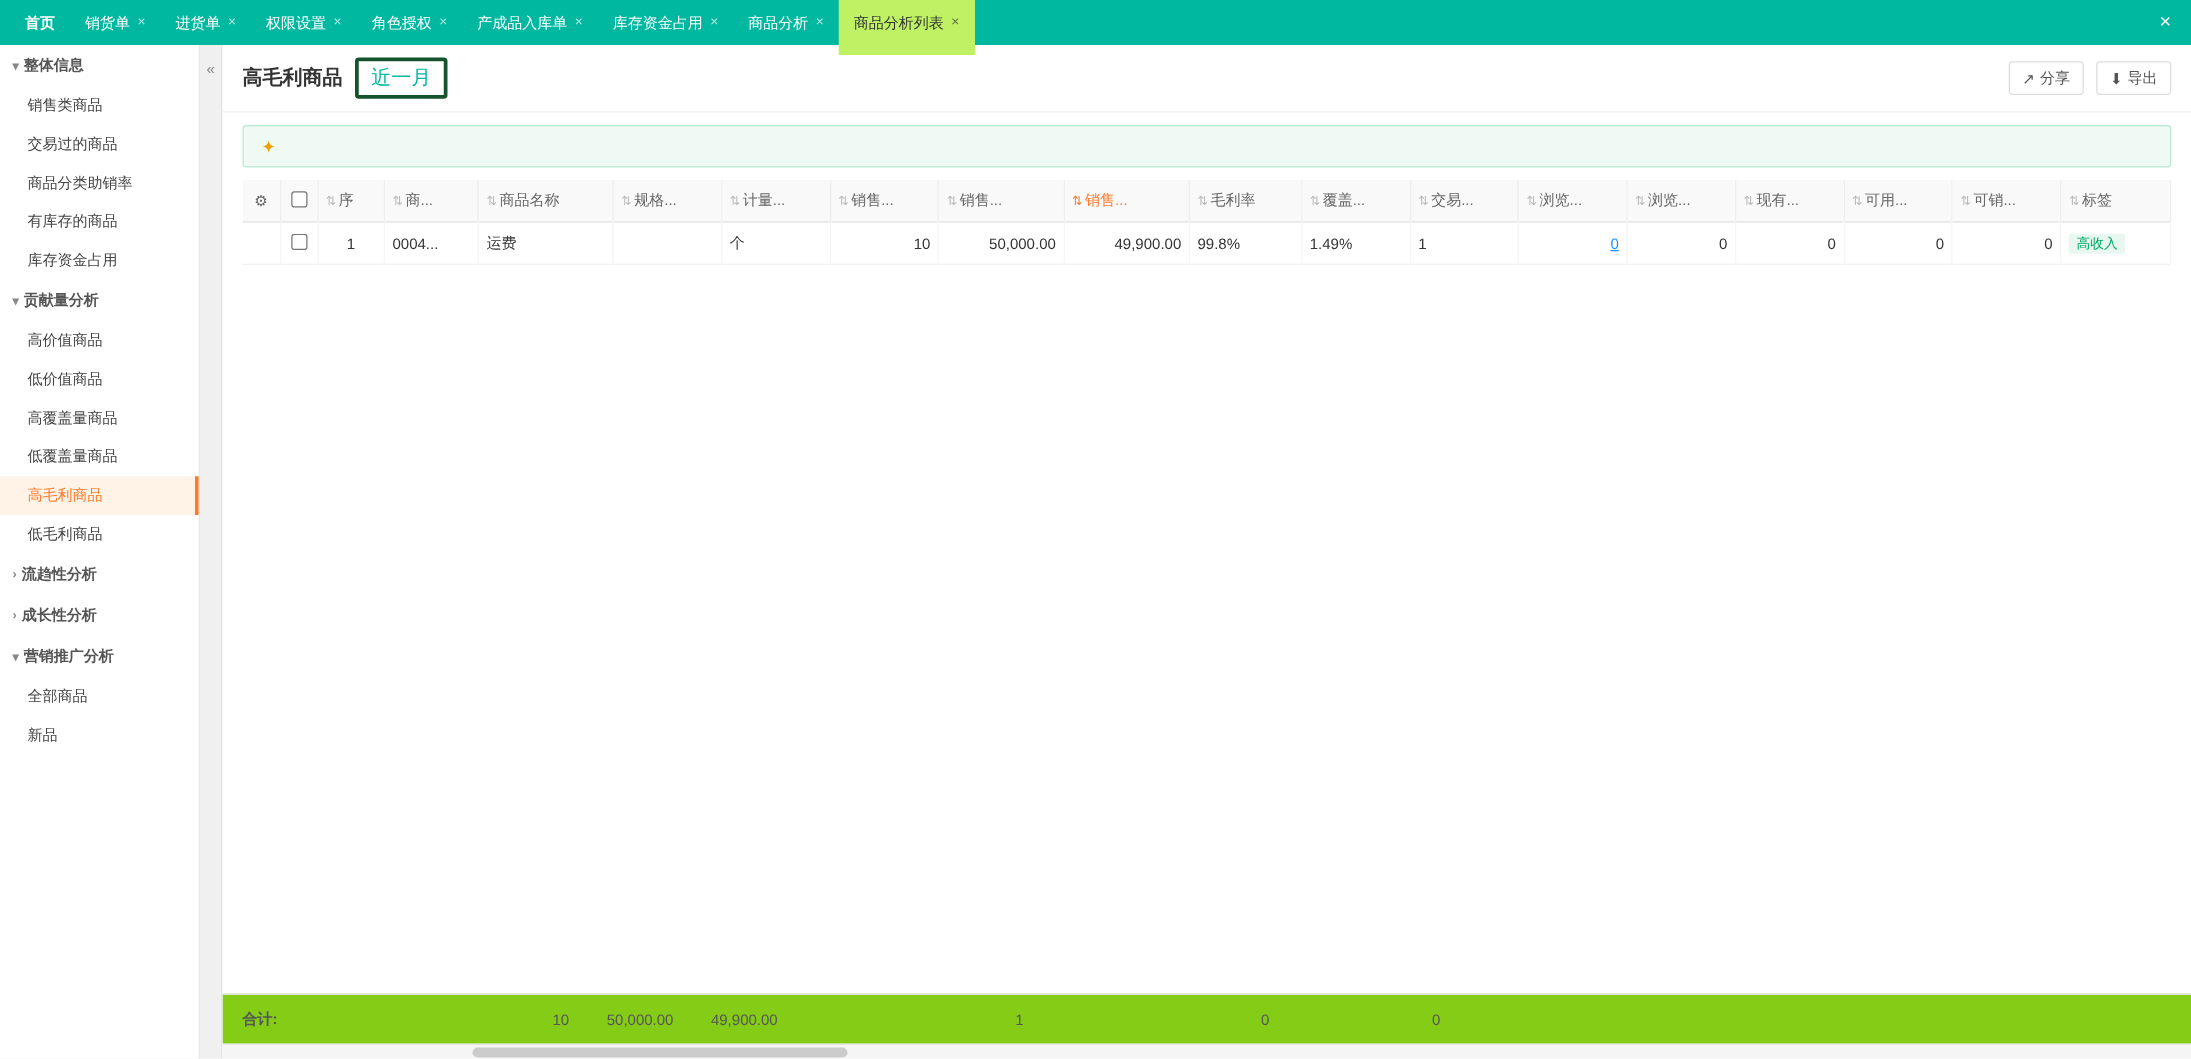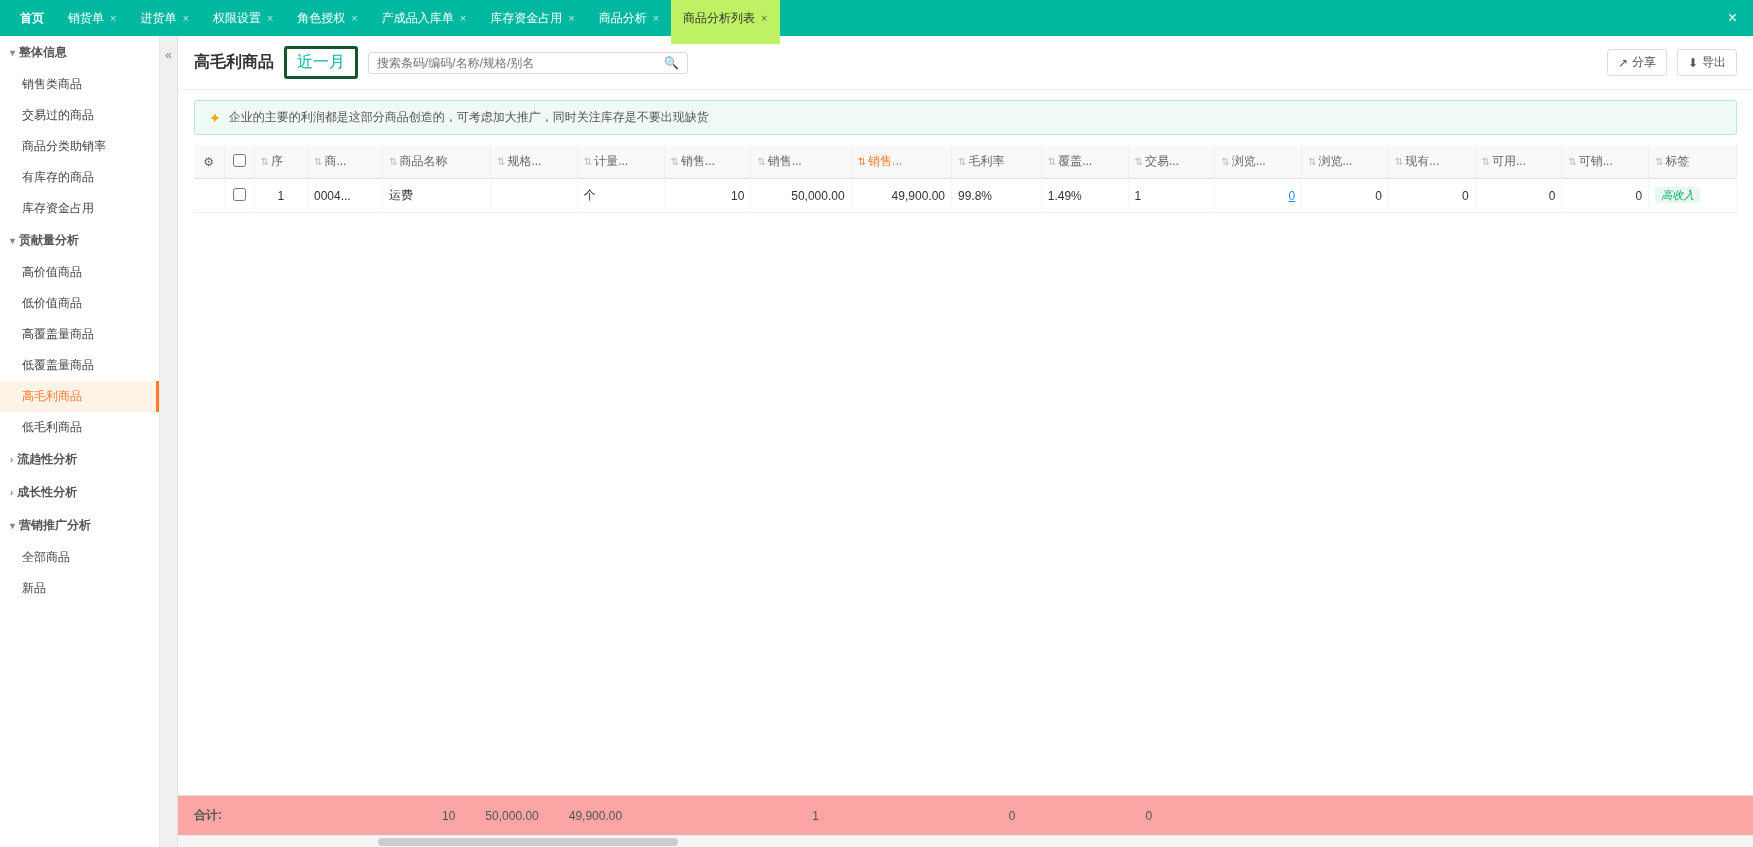--- a/index.html
+++ b/index.html
@@ -218,39 +218,38 @@
       font-size: 12px;
       white-space: nowrap;
       border-right: 1px solid #f5f5f5;
     }
     .tag-badge {
       background: #e8f8f0;
       color: #00aa66;
       padding: 2px 6px;
       border-radius: 2px;
       font-size: 11px;
-      font-style: italic;
     }
     .link-text {
       color: #1890ff;
       cursor: pointer;
       text-decoration: underline;
     }
     .checkbox-cell { width: 30px; text-align: center; }
     .num-cell { text-align: right; }
     .center-cell { text-align: center; }
 
     
     .footer-total {
       height: 40px;
       border-top: 1px solid #e0e0e0;
       display: flex;
       align-items: center;
       padding: 0 16px;
-      background: #fca5a5;
+      background: #84cc16;
       flex-shrink: 0;
       font-size: 12px;
       color: #555;
     }
     .footer-label { margin-right: 20px; font-weight: bold; }
     .footer-value { margin-right: 30px; }
 
     
     .scrollbar-area {
       height: 12px;
@@ -386,38 +385,33 @@
 
   <div class="collapse-btn">
     <span>«</span>
   </div>
 
   <div class="content-area">
 
     <div class="content-header">
       <span class="content-title">高毛利商品</span>
       <button class="period-btn">近一月</button>
-      <div class="search-box">
-        <input class="search-input" type="text" placeholder="搜索条码/编码/名称/规格/别名" style="">
-        <span class="search-icon">🔍</span>
-      </div>
       <div class="header-spacer"></div>
       <button class="action-btn">
         <span>↗</span>
         <span>分享</span>
       </button>
       <button class="action-btn">
         <span>⬇</span>
         <span>导出</span>
       </button>
     </div>
 
     <div class="info-banner">
       <span class="info-icon">✦</span>
-      <span>企业的主要的利润都是这部分商品创造的，可考虑加大推广，同时关注库存是不要出现缺货</span>
     </div>
 
     <div class="table-container">
       <table>
         <thead>
           <tr>
             <th class="gear-col">⚙</th>
             <th class="checkbox-cell">
               <input type="checkbox" style="">
             </th>

